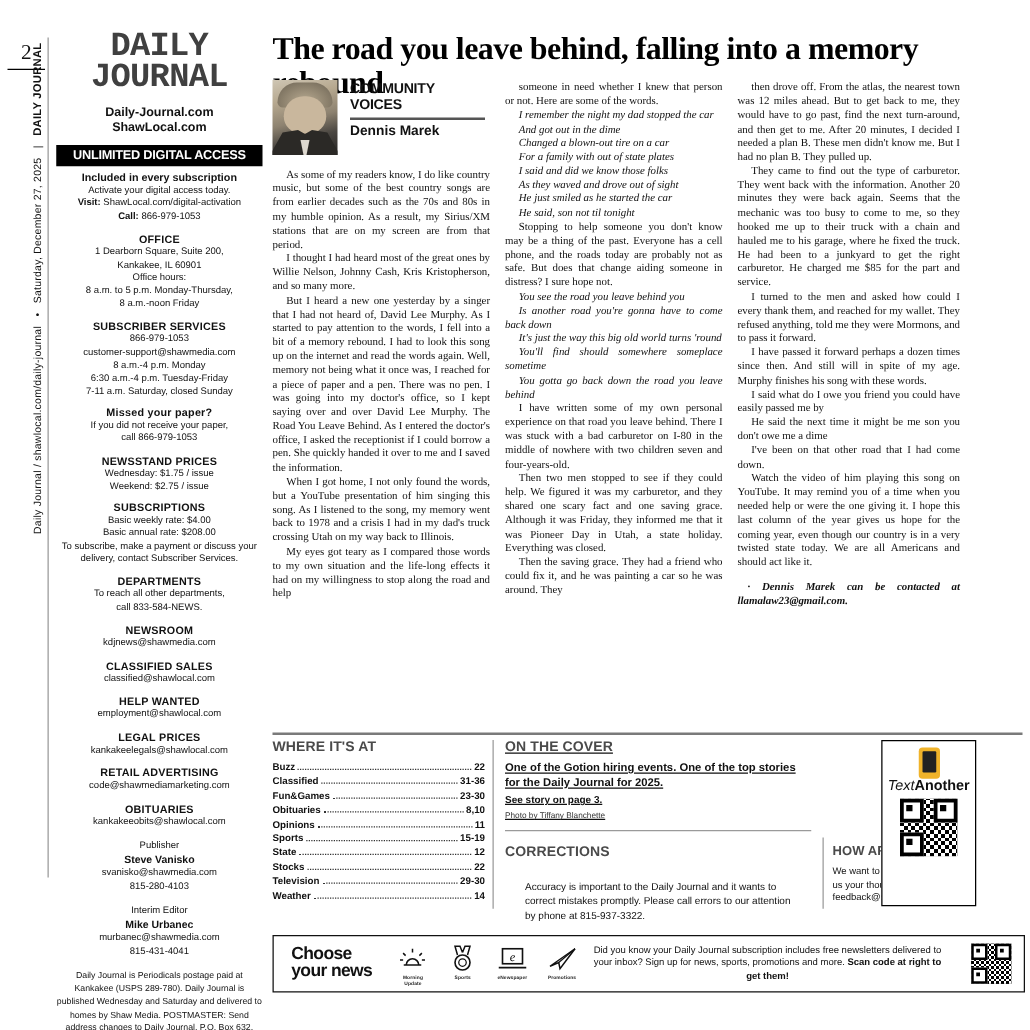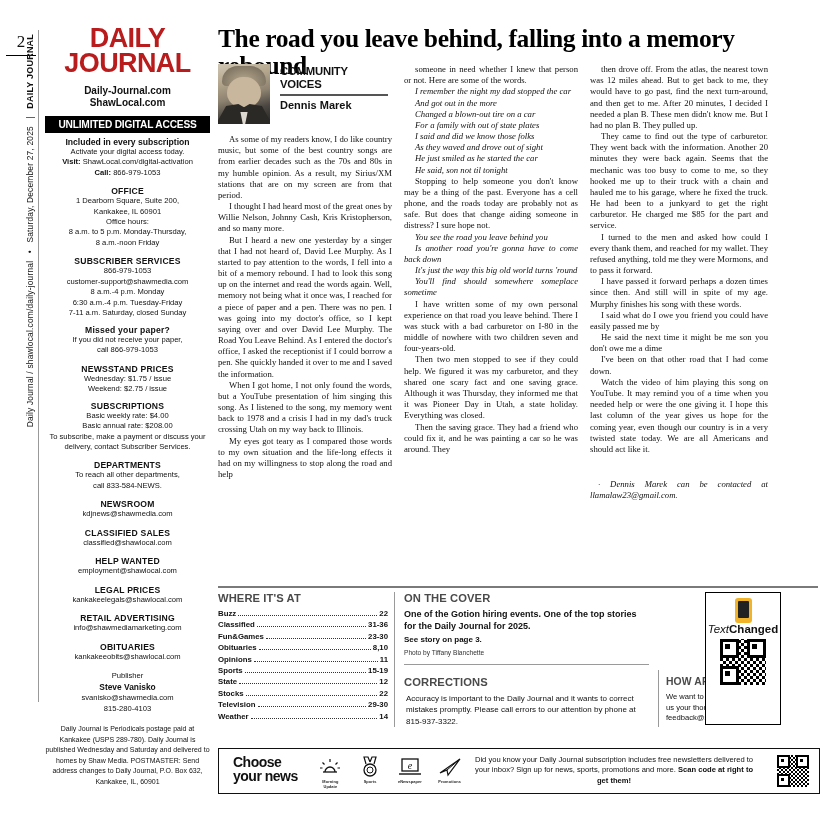--- a/index.html
+++ b/index.html
@@ -42,26 +42,26 @@
   .rail-rule{
     position:absolute;left:38px;top:30px;width:1px;height:672px;background:#999;
   }
 
   
   .flagcol{
     position:absolute;left:45px;top:26px;width:165px;
     text-align:center;
   }
   .flag-title{
-    font-family:Liberation Sans, sans-serif;
+    font-family:Liberation Mono, monospace;
     font-weight:bold;
     font-size:27px;
     line-height:0.94;
     letter-spacing:-0.6px;
-    color:#b91c1c;
+    color:#404040;
   }
   .flag-urls{
     margin-top:8px;
     font-family:"Liberation Sans",sans-serif;
     font-weight:bold;
     font-size:10px;
     line-height:1.22;
   }
   .udaBar{
     margin-top:7px;
@@ -111,21 +111,21 @@
     font-family:"Liberation Serif",serif;
     font-size:8.7px;
     line-height:1.285;
     text-align:justify;
   }
   .col.c1{left:0;}
   .col.c2{left:186px;}
   .col.c3{left:372px;width:178px;}
   .col p{margin:0;text-indent:11px;}
   .col p.lyric{font-style:italic;text-indent:11px;}
-  .col p.sig{font-style:italic;text-indent:8px;margin-top:24px;}
+  .col p.sig{font-style:italic;text-indent:8px;margin-top:9px;font-weight:bold;}
 
   
   .cvwrap{position:relative;height:66px;margin-bottom:4px;}
   .cvphoto{
     position:absolute;left:0;top:0;width:52px;height:60px;
     background:linear-gradient(165deg,#cfc6b4 0%,#b6a88f 26%,#8d8270 52%,#4a4641 74%,#262523 100%);
     overflow:hidden;
   }
   .cvphoto .hair{
     position:absolute;left:4px;top:2px;width:44px;height:20px;
@@ -186,37 +186,37 @@
   .wia-row .dots{
     flex:1;
     border-bottom:1.2px dotted #333;
     margin:0 2px 2px;
     height:.6em;
   }
   .wia-row .pg{white-space:nowrap;}
 
   .divv{position:absolute;width:1px;background:#9a9a9a;}
 
-  .cover{position:absolute;left:186px;top:0;width:245px;}
+  .cover{position:absolute;left:186px;top:0;width:245px;text-decoration:underline;}
   .cover-lead{
     font-family:"Liberation Sans",sans-serif;
     font-weight:bold;font-size:9px;line-height:1.28;margin:0 0 3px;
   }
   .cover-see{
     font-family:"Liberation Sans",sans-serif;
     font-weight:bold;font-size:8px;margin:0 0 5px;
   }
   .cover-credit{
     font-family:"Liberation Sans",sans-serif;
     font-size:6.6px;color:#333;margin:0;
   }
   .corr{position:absolute;left:186px;top:84px;width:245px;}
   .corr-body{
     font-family:"Liberation Sans",sans-serif;
-    font-size:8px;line-height:1.42;margin:2px;
+    font-size:8px;line-height:1.42;margin:16px;
   }
   .hawd{position:absolute;left:448px;top:84px;width:116px;}
   .hawd .sect-h{font-size:10.4px;}
   .hawd-body{
     font-family:"Liberation Sans",sans-serif;
     font-size:7.6px;line-height:1.4;margin:0;
   }
 
   
   .talerts{
@@ -380,33 +380,39 @@
         <div class="blk">HELP WANTED</div>
         <div class="sm">
           <div>employment@shawlocal.com</div>
         </div>
         <div class="blk">LEGAL PRICES</div>
         <div class="sm">
           <div>kankakeelegals@shawlocal.com</div>
         </div>
         <div class="blk">RETAIL ADVERTISING</div>
         <div class="sm">
-          <div>info@shawmediamarketing.com</div>
+          <div>code@shawmediamarketing.com</div>
         </div>
         <div class="blk">OBITUARIES</div>
         <div class="sm">
           <div>kankakeeobits@shawlocal.com</div>
         </div>
       </div>
     <div id="flag-staff">
         <div class="sm" style="margin-top: 9px;">
           <div>Publisher</div>
           <div style="font-weight: bold; font-size: 8.4px;">Steve Vanisko</div>
           <div>svanisko@shawmedia.com</div>
           <div>815-280-4103</div>
+        </div>
+        <div class="sm" style="margin-top: 9px;">
+          <div>Interim Editor</div>
+          <div style="font-weight: bold; font-size: 8.4px;">Mike Urbanec</div>
+          <div>murbanec@shawmedia.com</div>
+          <div>815-431-4041</div>
         </div>
       </div>
 
     <div class="fineprint" id="flag-fineprint">
         <p>Daily Journal is Periodicals postage paid at Kankakee (USPS 289-780). Daily Journal is published Wednesday and Saturday and delivered to homes by Shaw Media. POSTMASTER: Send address changes to Daily Journal, P.O. Box 632, Kankakee, IL, 60901</p>
       </div>
 
   </div>
 
   <div class="main">
@@ -436,34 +442,35 @@
           <p>But I heard a new one yesterday by a singer that I had not heard of, David Lee Murphy. As I started to pay attention to the words, I fell into a bit of a memory rebound. I had to look this song up on the internet and read the words again. Well, memory not being what it once was, I reached for a piece of paper and a pen. There was no pen. I was going into my doctor's office, so I kept saying over and over David Lee Murphy. The Road You Leave Behind. As I entered the doctor's office, I asked the receptionist if I could borrow a pen. She quickly handed it over to me and I saved the information.</p>
           <p>When I got home, I not only found the words, but a YouTube presentation of him singing this song. As I listened to the song, my memory went back to 1978 and a crisis I had in my dad's truck crossing Utah on my way back to Illinois.</p>
           <p>My eyes got teary as I compared those words to my own situation and the life-long effects it had on my willingness to stop along the road and help</p>
         </div>
     </div>
 
     <div class="col c2">
       <div id="c2-body">
           <p>someone in need whether I knew that person or not. Here are some of the words.</p>
           <p class="lyric">I remember the night my dad stopped the car</p>
-          <p class="lyric">And got out in the more</p>
+          <p class="lyric">And got out in the dime</p>
           <p class="lyric">Changed a blown-out tire on a car</p>
           <p class="lyric">For a family with out of state plates</p>
           <p class="lyric">I said and did we know those folks</p>
           <p class="lyric">As they waved and drove out of sight</p>
           <p class="lyric">He just smiled as he started the car</p>
           <p class="lyric">He said, son not til tonight</p>
           <p>Stopping to help someone you don't know may be a thing of the past. Everyone has a cell phone, and the roads today are probably not as safe. But does that change aiding someone in distress? I sure hope not.</p>
           <p class="lyric">You see the road you leave behind you</p>
           <p class="lyric">Is another road you're gonna have to come back down</p>
           <p class="lyric">It's just the way this big old world turns 'round</p>
           <p class="lyric">You'll find should somewhere someplace sometime</p>
+          <p class="lyric">You gotta go back down the road you leave behind</p>
           <p>I have written some of my own personal experience on that road you leave behind. There I was stuck with a bad carburetor on I-80 in the middle of nowhere with two children seven and four-years-old.</p>
-          <p>Then two men stopped to see if they could help. We figured it was my carburetor, and they shared one scary fact and one saving grace. Although it was Thursday, they informed me that it was Pioneer Day in Utah, a state holiday. Everything was closed.</p>
+          <p>Then two men stopped to see if they could help. We figured it was my carburetor, and they shared one scary fact and one saving grace. Although it was Friday, they informed me that it was Pioneer Day in Utah, a state holiday. Everything was closed.</p>
           <p>Then the saving grace. They had a friend who could fix it, and he was painting a car so he was around. They</p>
         </div>
     </div>
 
     <div class="col c3">
       <div id="c3-body">
           <p>then drove off. From the atlas, the nearest town was 12 miles ahead. But to get back to me, they would have to go past, find the next turn-around, and then get to me. After 20 minutes, I decided I needed a plan B. These men didn't know me. But I had no plan B. They pulled up.</p>
           <p>They came to find out the type of carburetor. They went back with the information. Another 20 minutes they were back again. Seems that the mechanic was too busy to come to me, so they hooked me up to their truck with a chain and hauled me to his garage, where he fixed the truck. He had been to a junkyard to get the right carburetor. He charged me $85 for the part and service.</p>
           <p>I turned to the men and asked how could I every thank them, and reached for my wallet. They refused anything, told me they were Mormons, and to pass it forward.</p>
           <p>I have passed it forward perhaps a dozen times since then. And still will in spite of my age. Murphy finishes his song with these words.</p>
@@ -555,21 +562,21 @@
 
     <div class="hawd">
       <div class="sect-h">HOW ARE WE DOING?</div>
       <p class="hawd-body">We want to hear from you. Email us your thoughts at feedback@shawmedia.com.</p>
     </div>
   </div>
 
   <div class="talerts">
     <div class="ta-phone"></div>
     <div class="ta-word">
-      <span class="t1">Text</span><span class="t2">Changed</span>
+      <span class="t1">Text</span><span class="t2">Another</span>
     </div>
     <div class="qr">
       <span class="fp tl"></span>
       <span class="fp tr"></span>
       <span class="fp bl"></span>
     </div>
   </div>
 
   <div class="ad">
     <div class="ad-inner">

